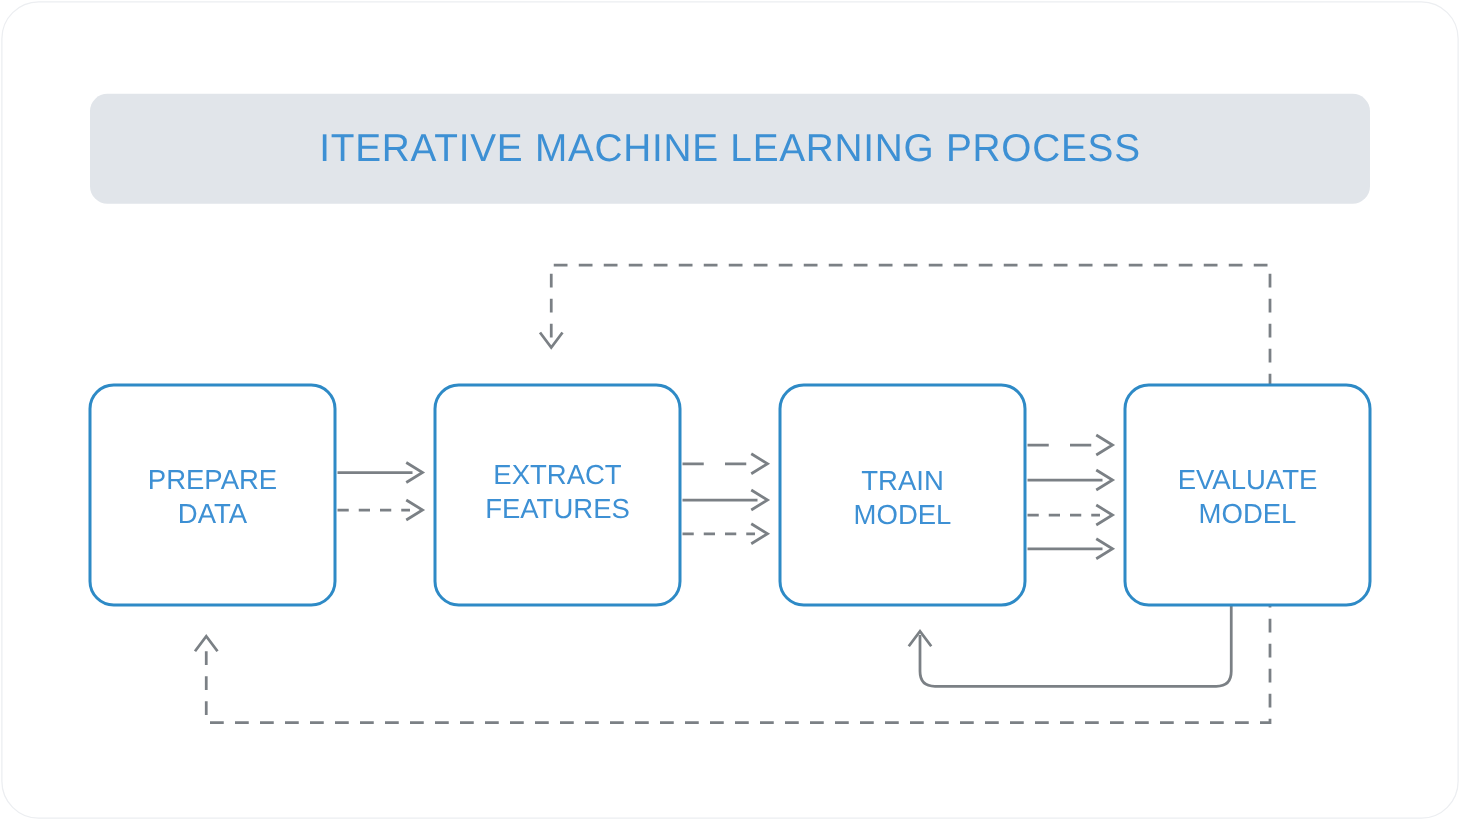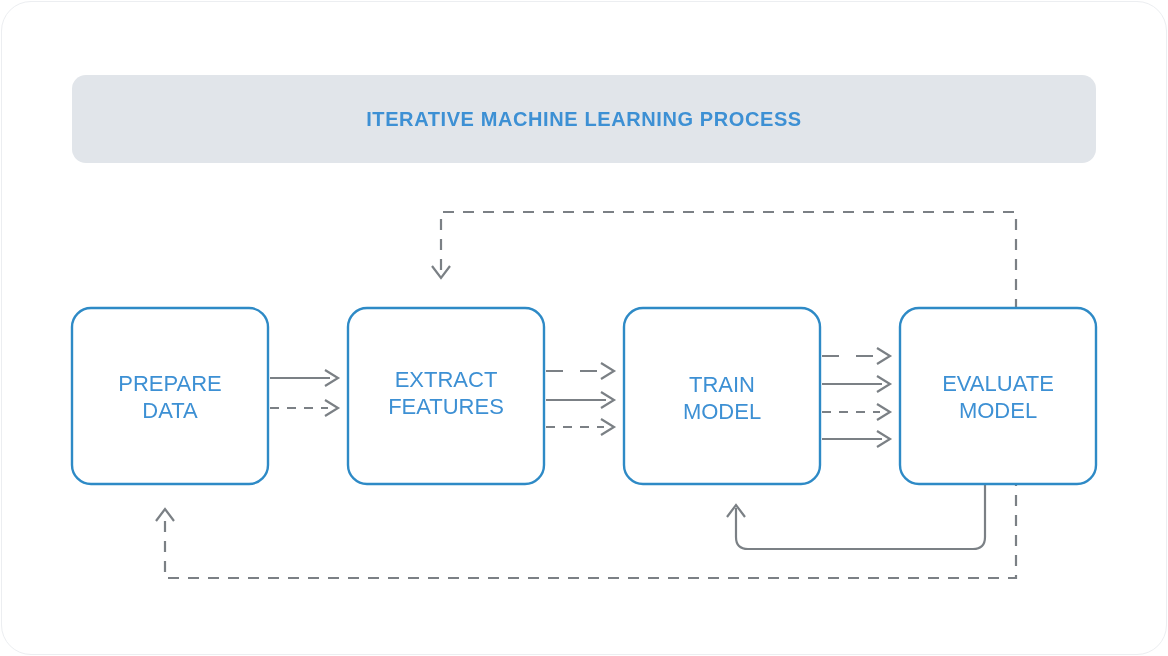--- a/index.html
+++ b/index.html
@@ -39,23 +39,23 @@
     height: 88px;
     background: #e1e5ea;
     border-radius: 14px;
     display: flex;
     align-items: center;
     justify-content: center;
     box-sizing: border-box;
   }
   .banner-title {
     color: #3d90d4;
-    font-size: 20px;
+    font-size: 31px;
     letter-spacing: 0.6px;
-    font-weight: 700;
+    font-weight: 400;
     white-space: nowrap;
   }
   #diagram {
     position: absolute;
     left: 0;
     top: 0;
     width: 1168px;
     height: 656px;
   }
   .node-label {

